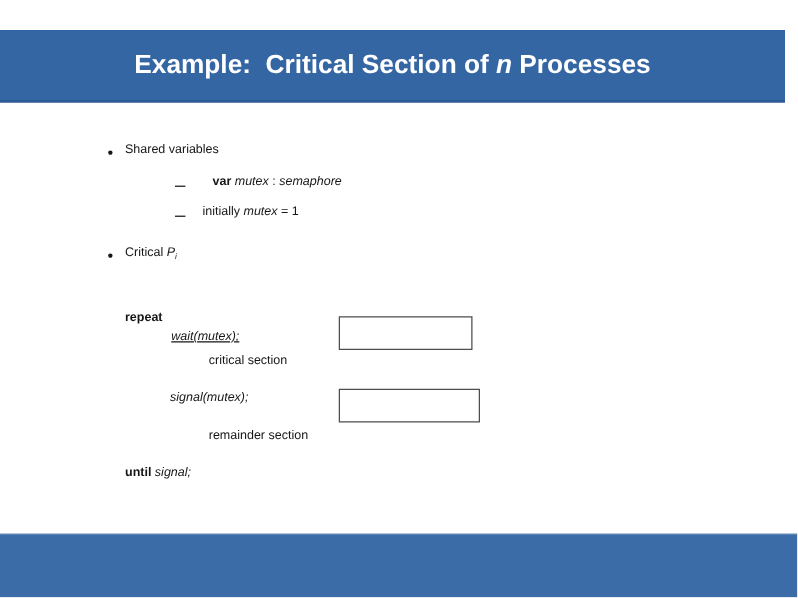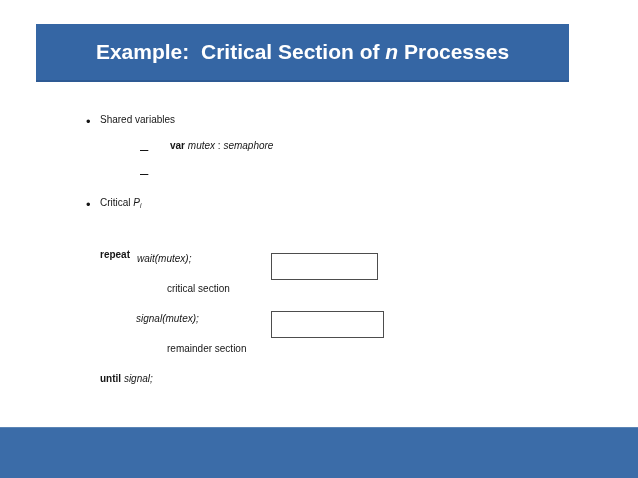--- a/index.html
+++ b/index.html
@@ -11,24 +11,24 @@
     width: 638px;
     height: 478px;
     background: #ffffff;
     overflow: hidden;
   }
 
   
   .header-band {
     position: absolute;
     left: 0; top: 24px;
-    width: 533px; height: 58px;
+    width: 628px; height: 58px;
     background: var(--header-bg, #3566a4);
     border-bottom: 2px solid var(--header-edge, #2e5a94);
-    display: flex; align-items: center; justify-content: center; margin-left: 36px;
+    display: flex; align-items: center; justify-content: center;
   }
   .header-band .title {
     color: #ffffff;
     font-size: 21px;
     font-weight: bold;
     white-space: pre;
   }
   .title .em { font-style: italic; }
 
   
@@ -69,27 +69,28 @@
     <div class="title"><span>Example:  Critical Section of </span><span class="em">n</span><span> Processes</span></div>
   </div>
 
   <span class="bullet-dot" style="left:86px; top:114px;">•</span>
   <div class="t" style="left:100px; top:114px;">Shared variables</div>
 
   <span class="dash" style="left:140px; top:140px;">–</span>
   <div class="t" style="left:170px; top:140px;"><span class="b">var </span><span class="i">mutex</span><span> : </span><span class="i">semaphore</span></div>
 
   <span class="dash" style="left:140px; top:164px;">–</span>
+  <div class="t" style="left:162px; top:164px;"><span>initially </span><span class="i">mutex</span><span> = 1</span></div>
 
   <span class="bullet-dot" style="left:86px; top:197px;">•</span>
   <div class="t" style="left:100px; top:197px;"><span>Critical </span><span class="i">P</span><sub class="pi">i</sub></div>
 
   <div class="t b" style="left:100px; top:225px;margin-top:24px;">repeat</div>
 
-  <div class="t i" style="left:137px; top:253px;">wait(mutex);</div>
+  <div class="t i" style="left:137px; top:264px;text-decoration:underline;">wait(mutex);</div>
   <div class="ph-box" style="left:271px; top:253px; width:107px; height:27px;"></div>
 
   <div class="t" style="left:167px; top:283px;">critical section</div>
 
   <div class="t i" style="left:136px; top:313px;">signal(mutex);</div>
   <div class="ph-box" style="left:271px; top:311px; width:113px; height:27px;"></div>
 
   <div class="t" style="left:167px; top:343px;">remainder section</div>
 
   <div class="t" style="left:100px; top:373px;"><span class="b">until </span><span class="i">signal;</span></div>

